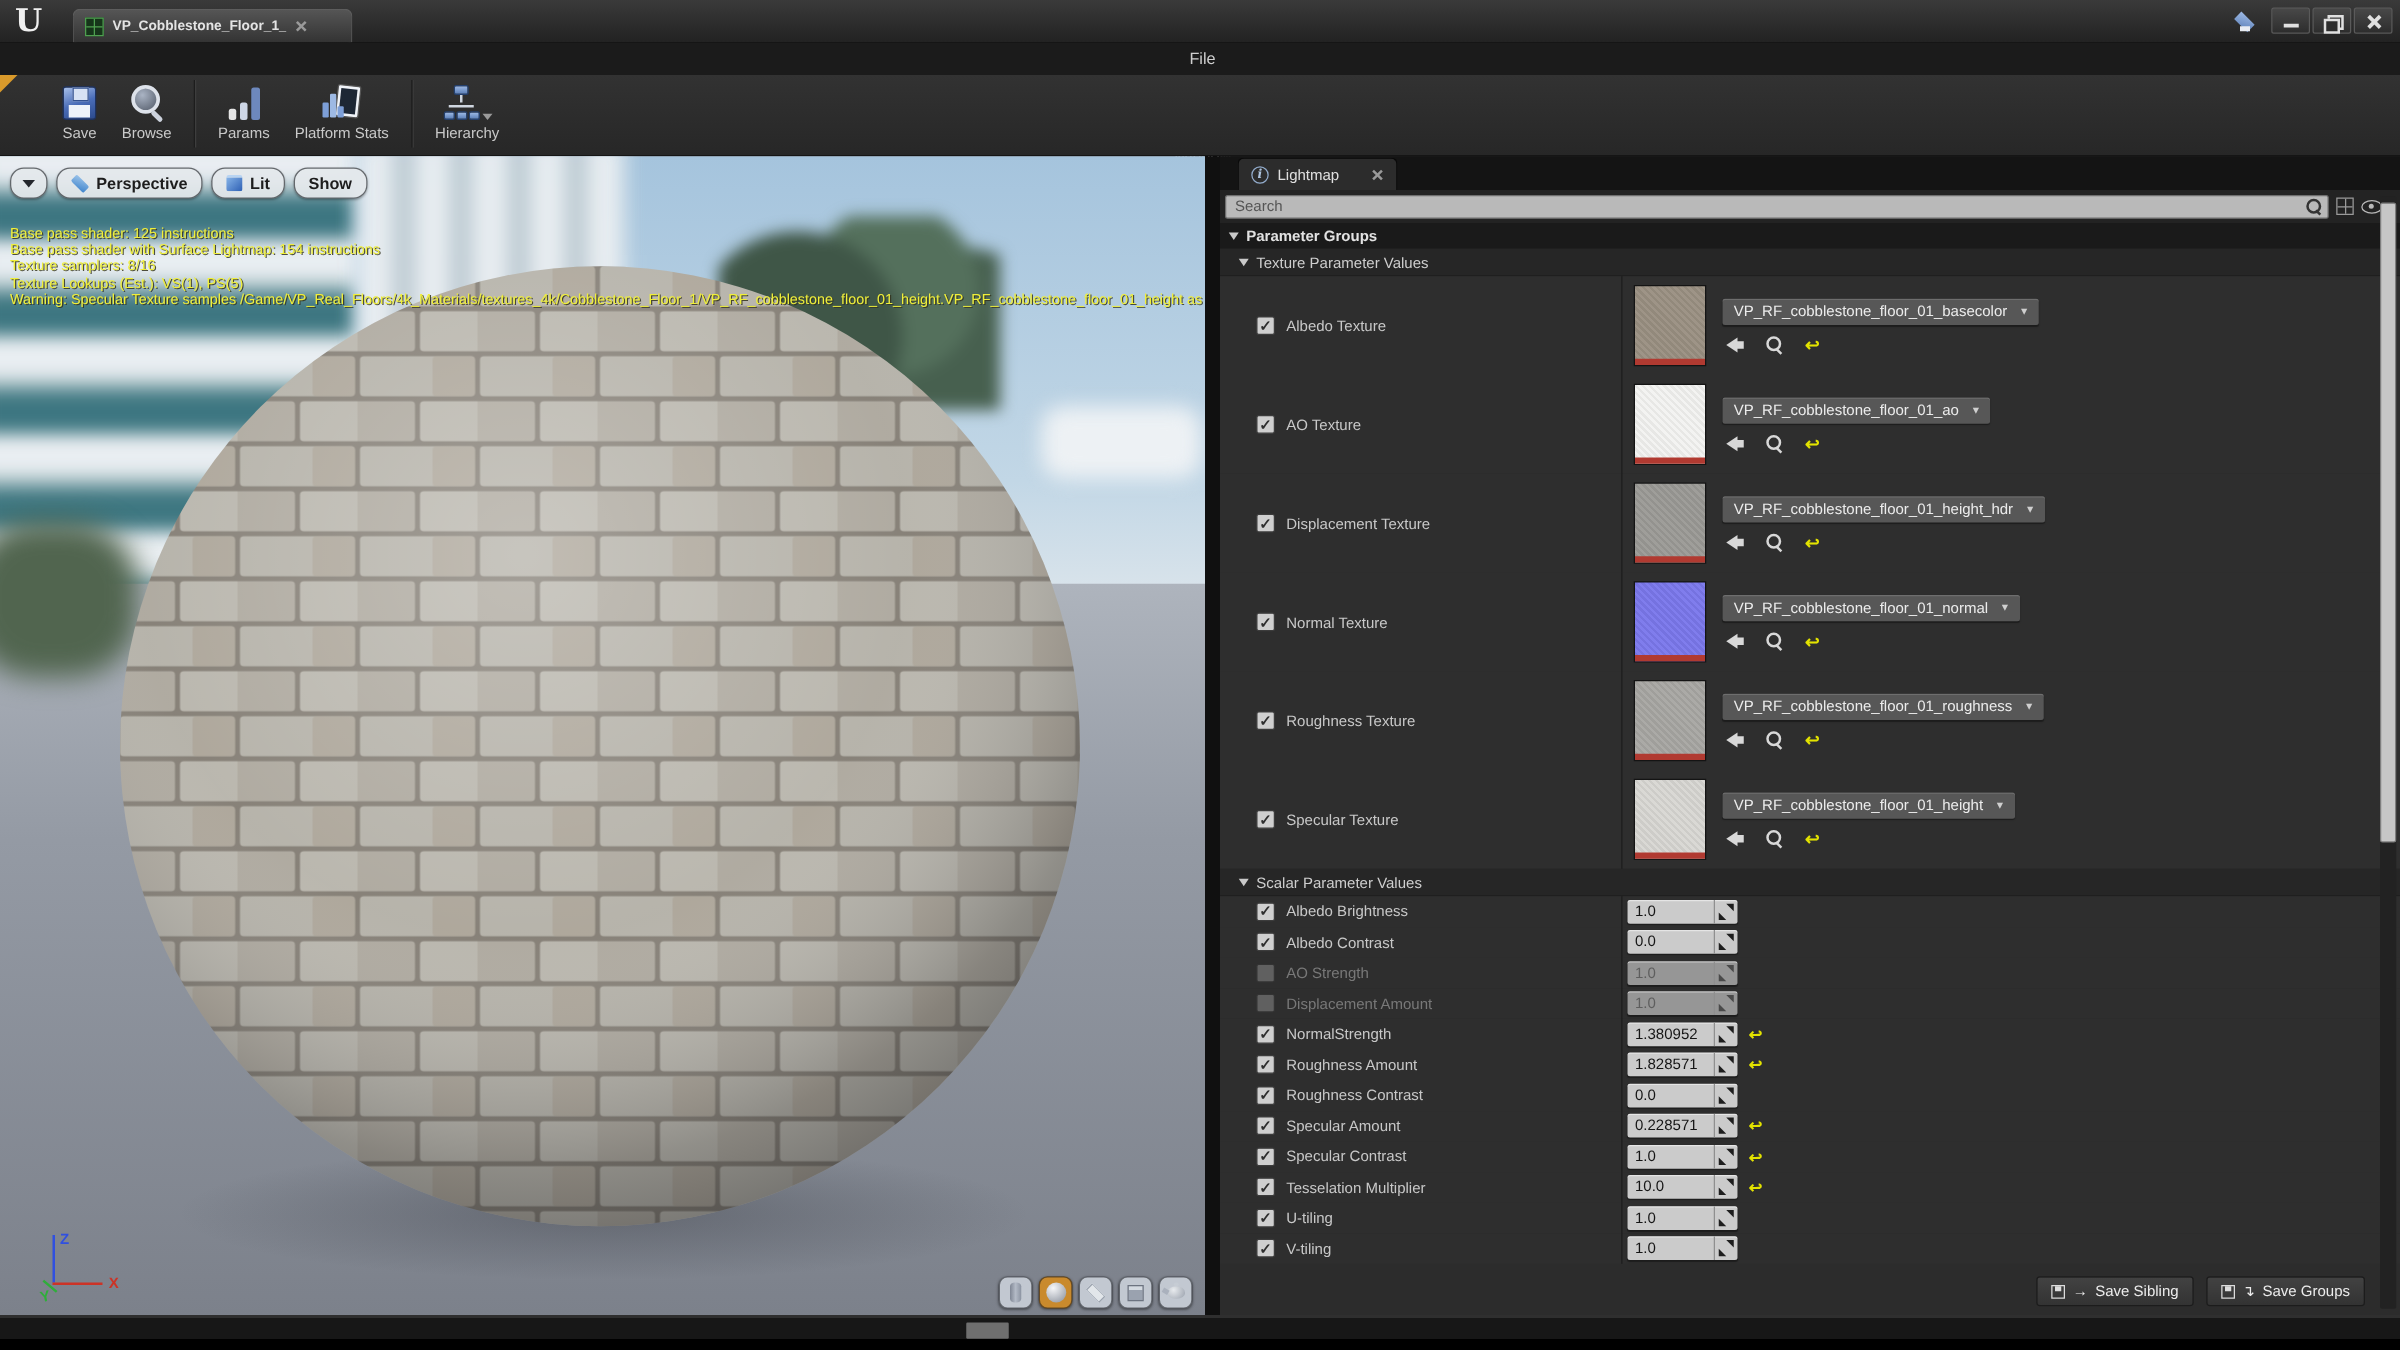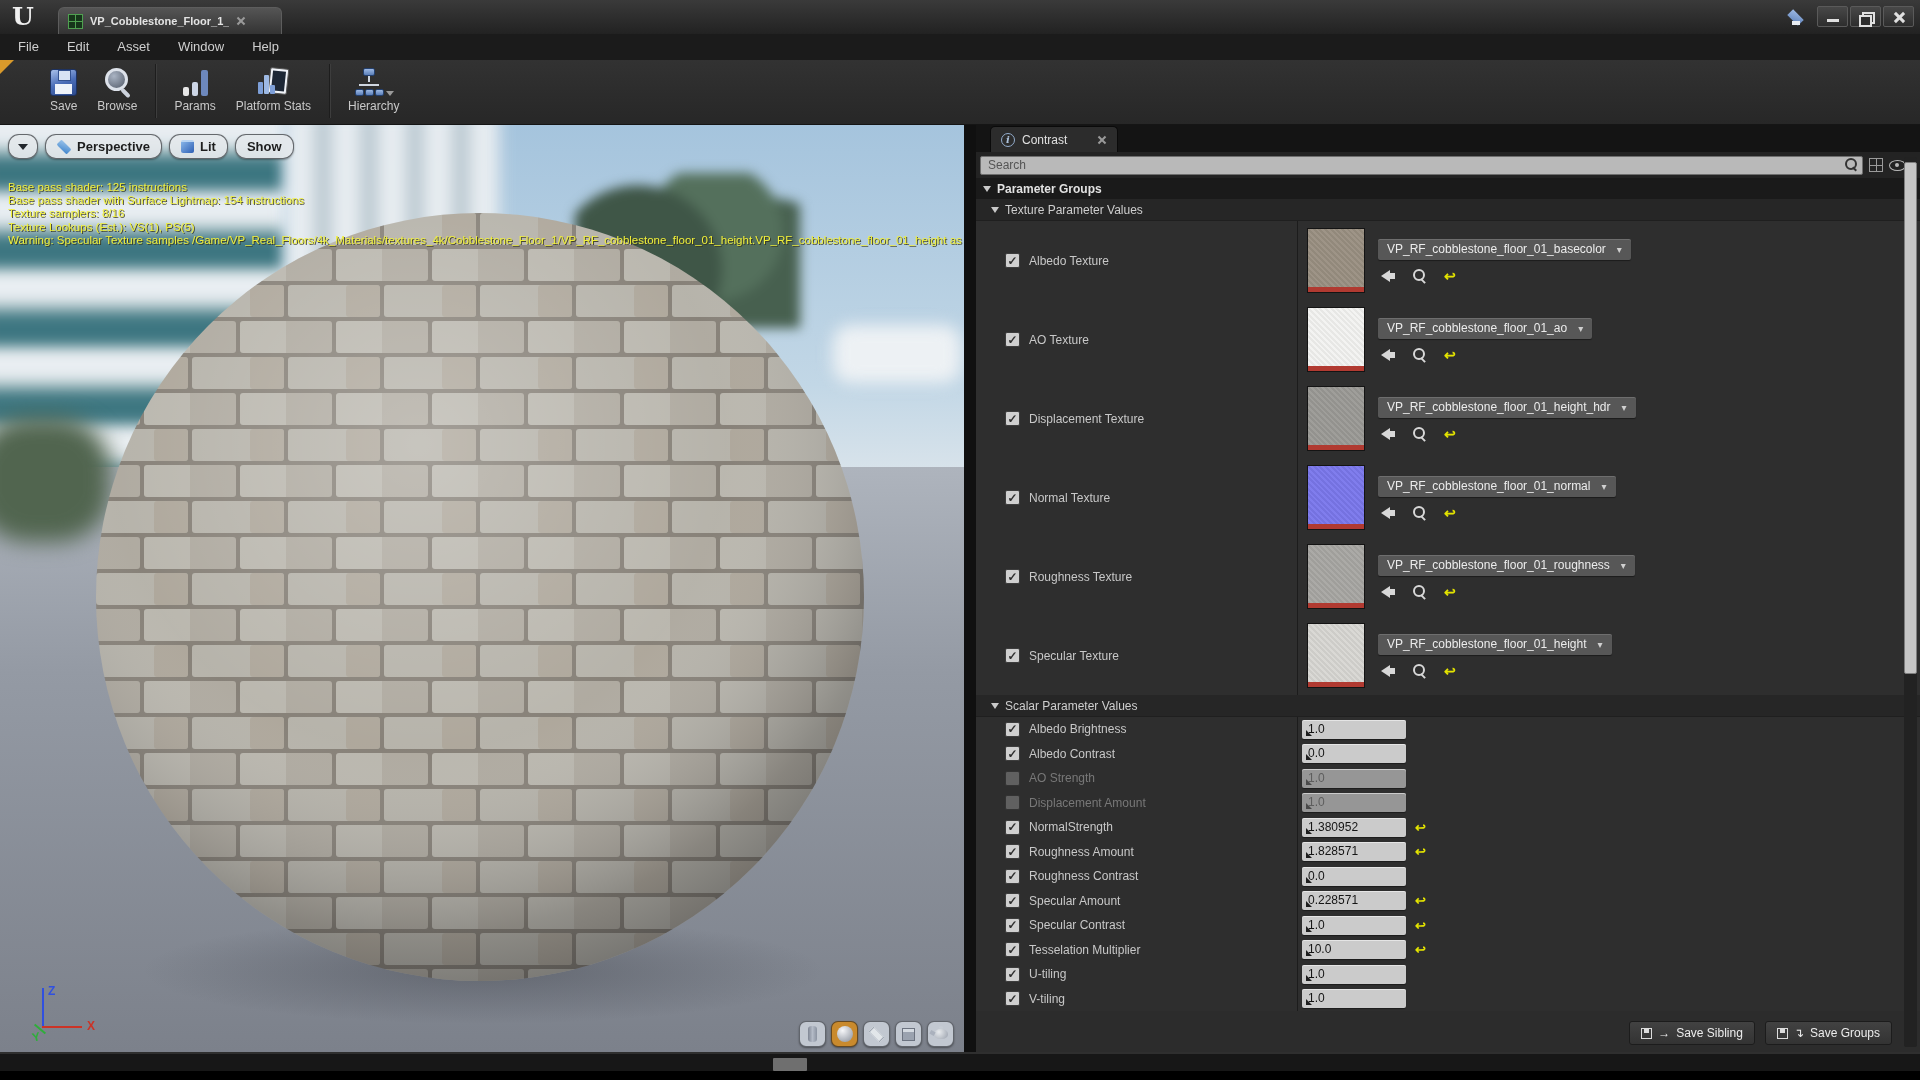--- a/index.html
+++ b/index.html
@@ -31,21 +31,21 @@
   .win-btn { width:31px; height:21px; background:linear-gradient(180deg,#484848,#2d2d2d);
              border:1px solid #5a5a5a; border-radius:2px; position:relative; }
   .wb-min::before { content:""; position:absolute; left:9px; top:12px; width:12px; height:3px; background:#e0e0e0; }
   .wb-rst::before { content:""; position:absolute; left:11px; top:5px; width:9px; height:8px; border:2px solid #e0e0e0; }
   .wb-rst::after  { content:""; position:absolute; left:8px;  top:8px; width:9px; height:8px; border:2px solid #e0e0e0; background:#2d2d2d; }
   .wb-cls::before,.wb-cls::after { content:""; position:absolute; left:14px; top:4px; width:3px; height:13px; background:#e0e0e0; }
   .wb-cls::before { transform:rotate(45deg);} .wb-cls::after { transform:rotate(-45deg);}
 
   
   #menubar { position:absolute; left:0; top:34px; width:1920px; height:26px; background:#1b1b1b;
-             display:flex; align-items:center; padding-left:4px; }
+             display:flex; align-items:center; padding-left:4px;flex-direction:column; }
   .menu-item { padding:0 14px; font-size:13px; color:#cfcfcf; line-height:26px; }
 
   
   #toolbar { position:absolute; left:0; top:60px; width:1920px; height:65px;
              background:linear-gradient(180deg,#323232,#272727); border-bottom:1px solid #151515; }
   .corner-tri { position:absolute; left:0; top:0; width:0; height:0;
                 border-top:14px solid #d99a2b; border-right:14px solid transparent; }
   .tb-row { display:flex; align-items:flex-start; height:100%; padding-left:8px;margin-left:32px; }
   .tb-btn { display:flex; flex-direction:column; align-items:center; gap:3px; padding:6px 10px 0; }
   .tb-btn .tb-label { font-size:12px; color:#c9c9c9; white-space:nowrap; }
@@ -194,22 +194,22 @@
   .icon-arrow-left { position:relative; width:15px; height:12px; }
   .icon-arrow-left::before { content:""; position:absolute; left:0; top:0; width:0; height:0;
        border-top:6px solid transparent; border-bottom:6px solid transparent; border-right:9px solid #d8d8d8; }
   .icon-arrow-left::after { content:""; position:absolute; left:8px; top:3px; width:6px; height:6px; background:#d8d8d8; }
   .icon-find { position:relative; width:14px; height:14px; }
   .icon-find::before { content:""; position:absolute; left:0; top:0; width:8px; height:8px; border:2px solid #d8d8d8; border-radius:50%; }
   .icon-find::after { content:""; position:absolute; right:1px; bottom:1px; width:6px; height:2px; background:#d8d8d8; transform:rotate(45deg); }
   .icon-reset { color:var(--reset-yellow,#e3e300); font-size:14px; font-weight:bold; line-height:1; }
   .scalar-row .icon-reset { font-size:13px; }
 
-  .spinbox { width:104px; height:19px; background:#cbcbcb; border-radius:2px; display:flex; overflow:hidden;
-             box-shadow:inset 0 1px 0 rgba(255,255,255,.5), 0 1px 1px rgba(0,0,0,.4);flex-direction:column; }
+  .spinbox { width:88px; height:19px; background:#cbcbcb; border-radius:2px; display:flex; overflow:hidden;
+             box-shadow:inset 0 1px 0 rgba(255,255,255,.5), 0 1px 1px rgba(0,0,0,.4); }
   .spinbox .num { flex:1; font-size:12px; color:#151515; line-height:19px; padding-left:6px; white-space:nowrap; }
   .spinbox .handle { width:19px; border-left:1px solid #8f8f8f; position:relative; }
   .spinbox .handle i { position:absolute; width:0; height:0; }
   .spinbox .handle .tri-ne { right:3px; top:3px; border-top:6px solid #1e1e1e; border-left:6px solid transparent; }
   .spinbox .handle .tri-sw { left:3px; bottom:3px; border-bottom:6px solid #1e1e1e; border-right:6px solid transparent; }
   .scalar-row.disabled .param-label { color:#787878; }
   .scalar-row.disabled .checkbox { background:#606060; border-color:#333; }
   .scalar-row.disabled .spinbox { background:#969696; }
   .scalar-row.disabled .spinbox .num { color:#5e5e5e; }
   .scalar-row.disabled .handle .tri-ne { border-top-color:#4a4a4a; }
@@ -393,21 +393,21 @@
       </button>
   </div>
 </div>
 
 <div id="splitter"></div>
 
 <div id="details">
   <div class="d-tabbar">
     <div class="d-tab">
       <span class="info-badge">i</span>
-      <span class="d-tab-label">Contrast</span>
+      <span class="d-tab-label">Lightmap</span>
       <span class="x-glyph"></span>
     </div>
   </div>
 
   <div class="d-searchrow">
     <span class="search-wrap">
       <input type="text" placeholder="Search" style="">
       <span class="search-glass"></span>
     </span>
     <span class="grid-icon"></span>

